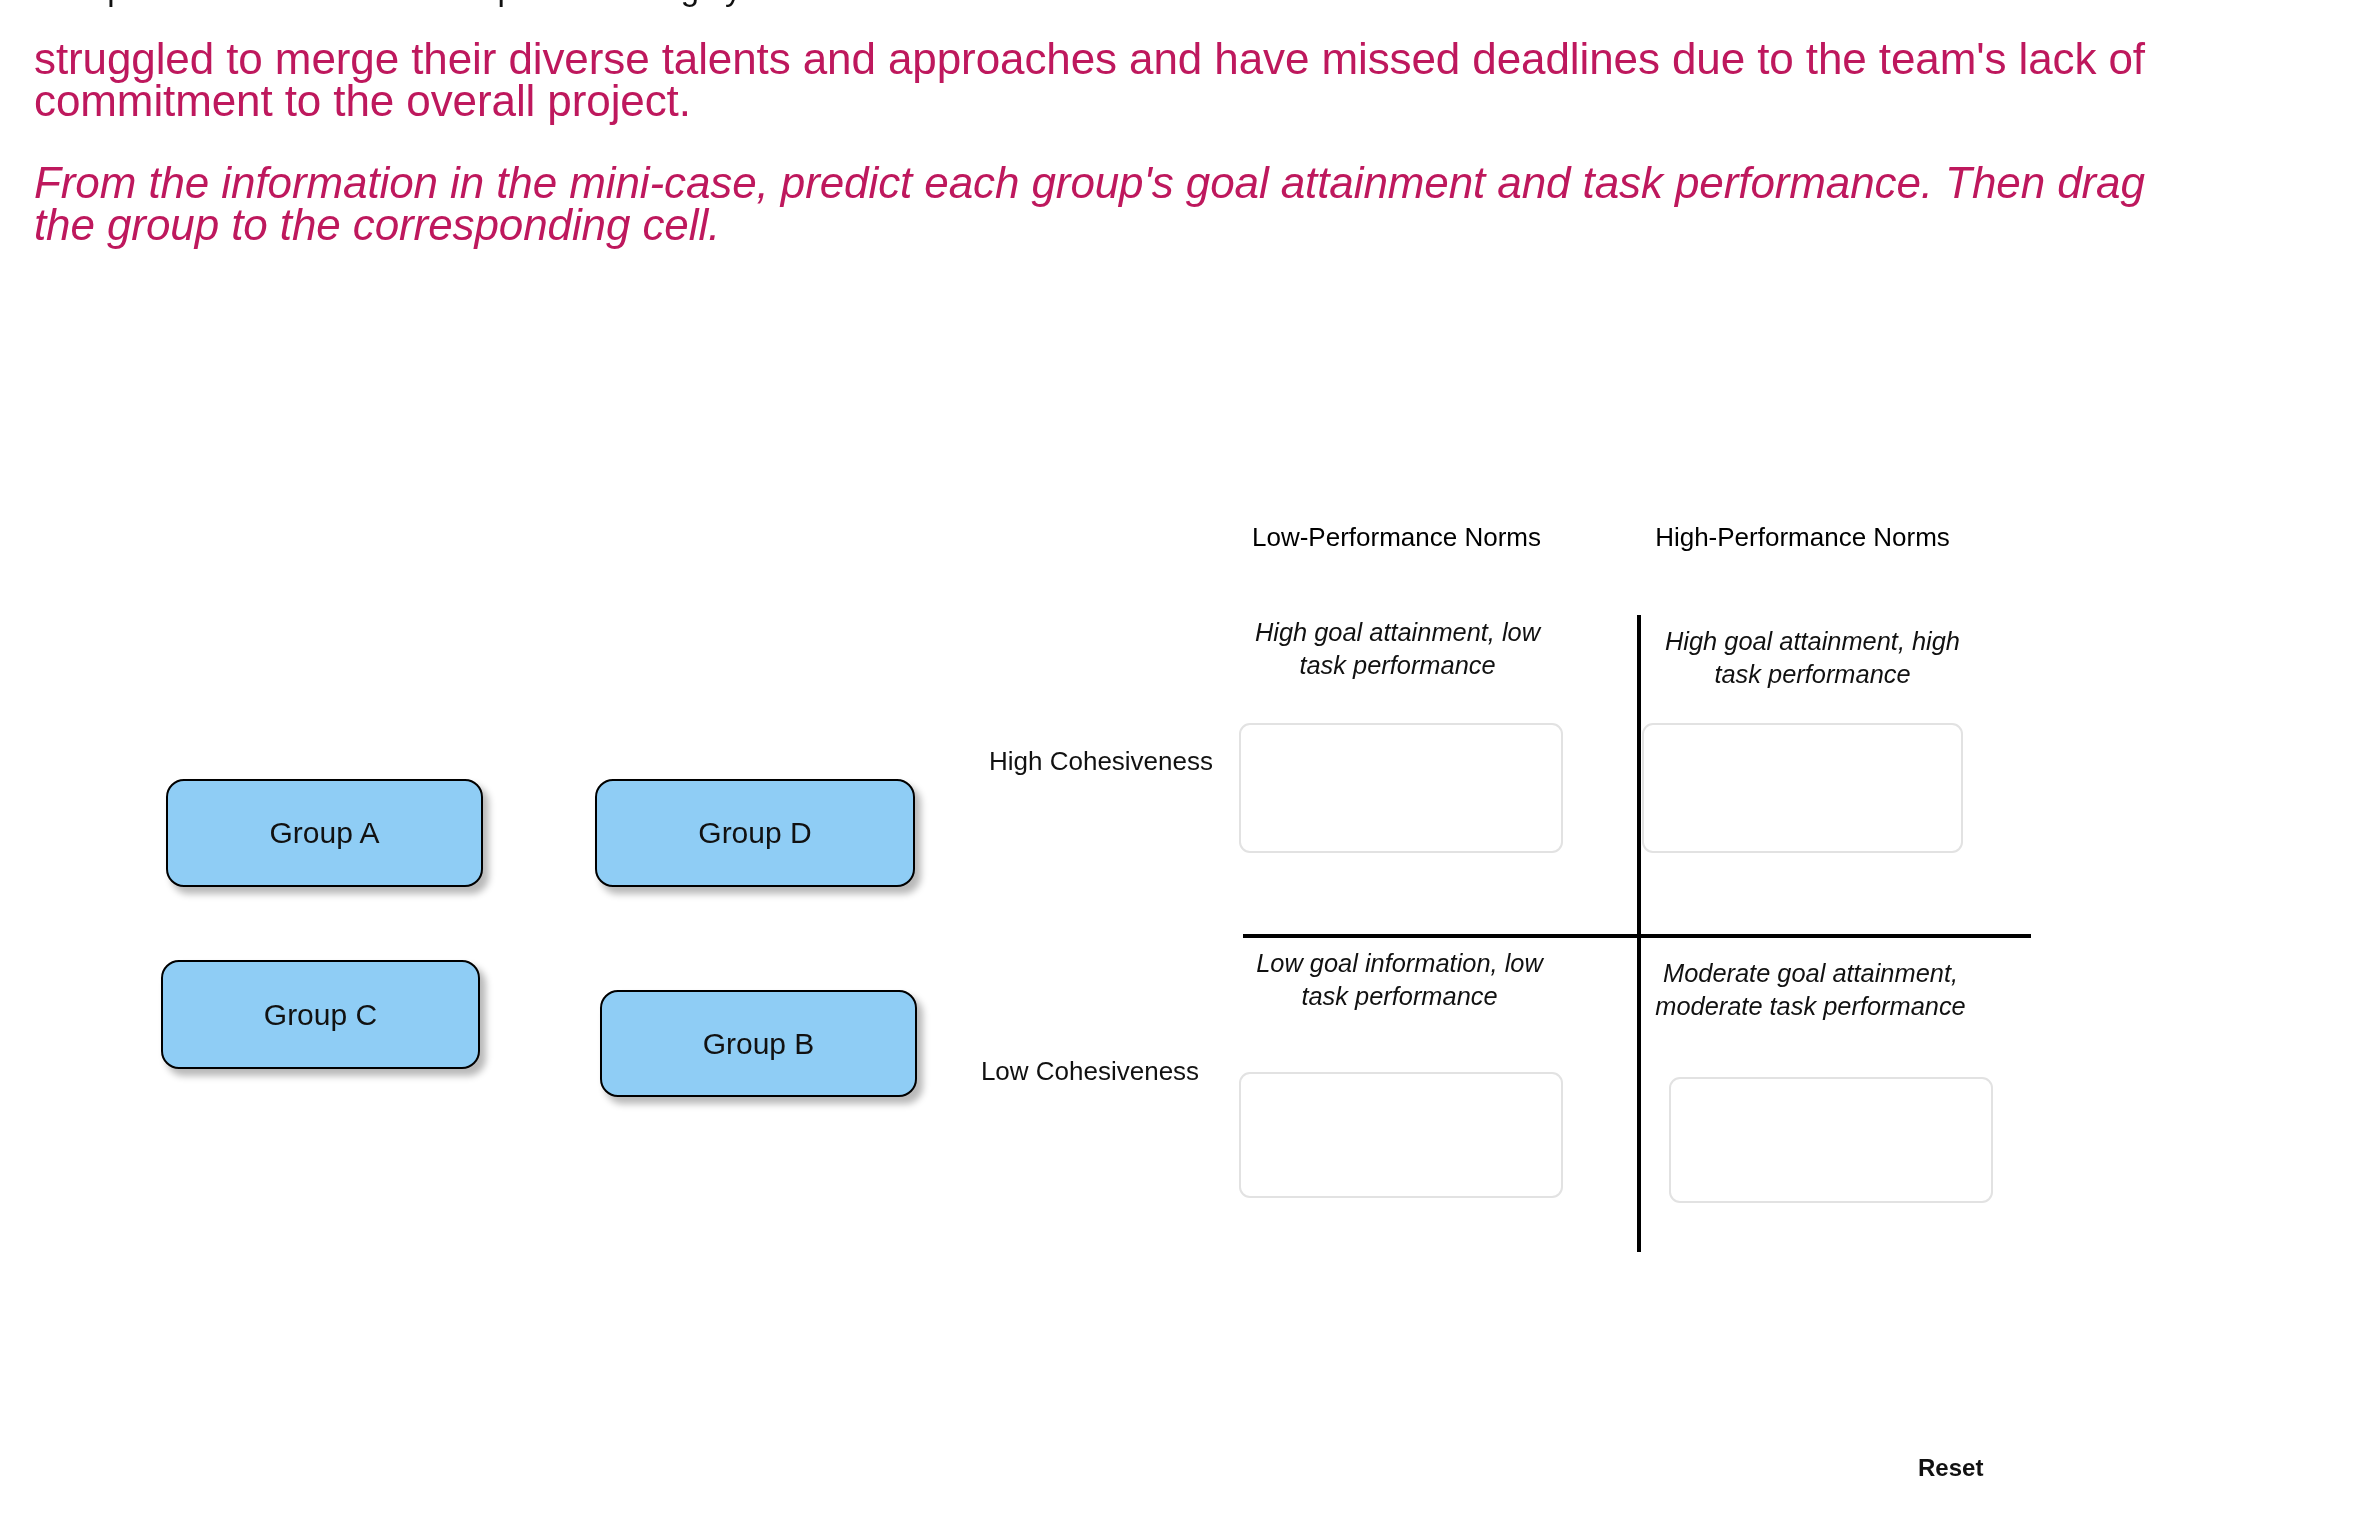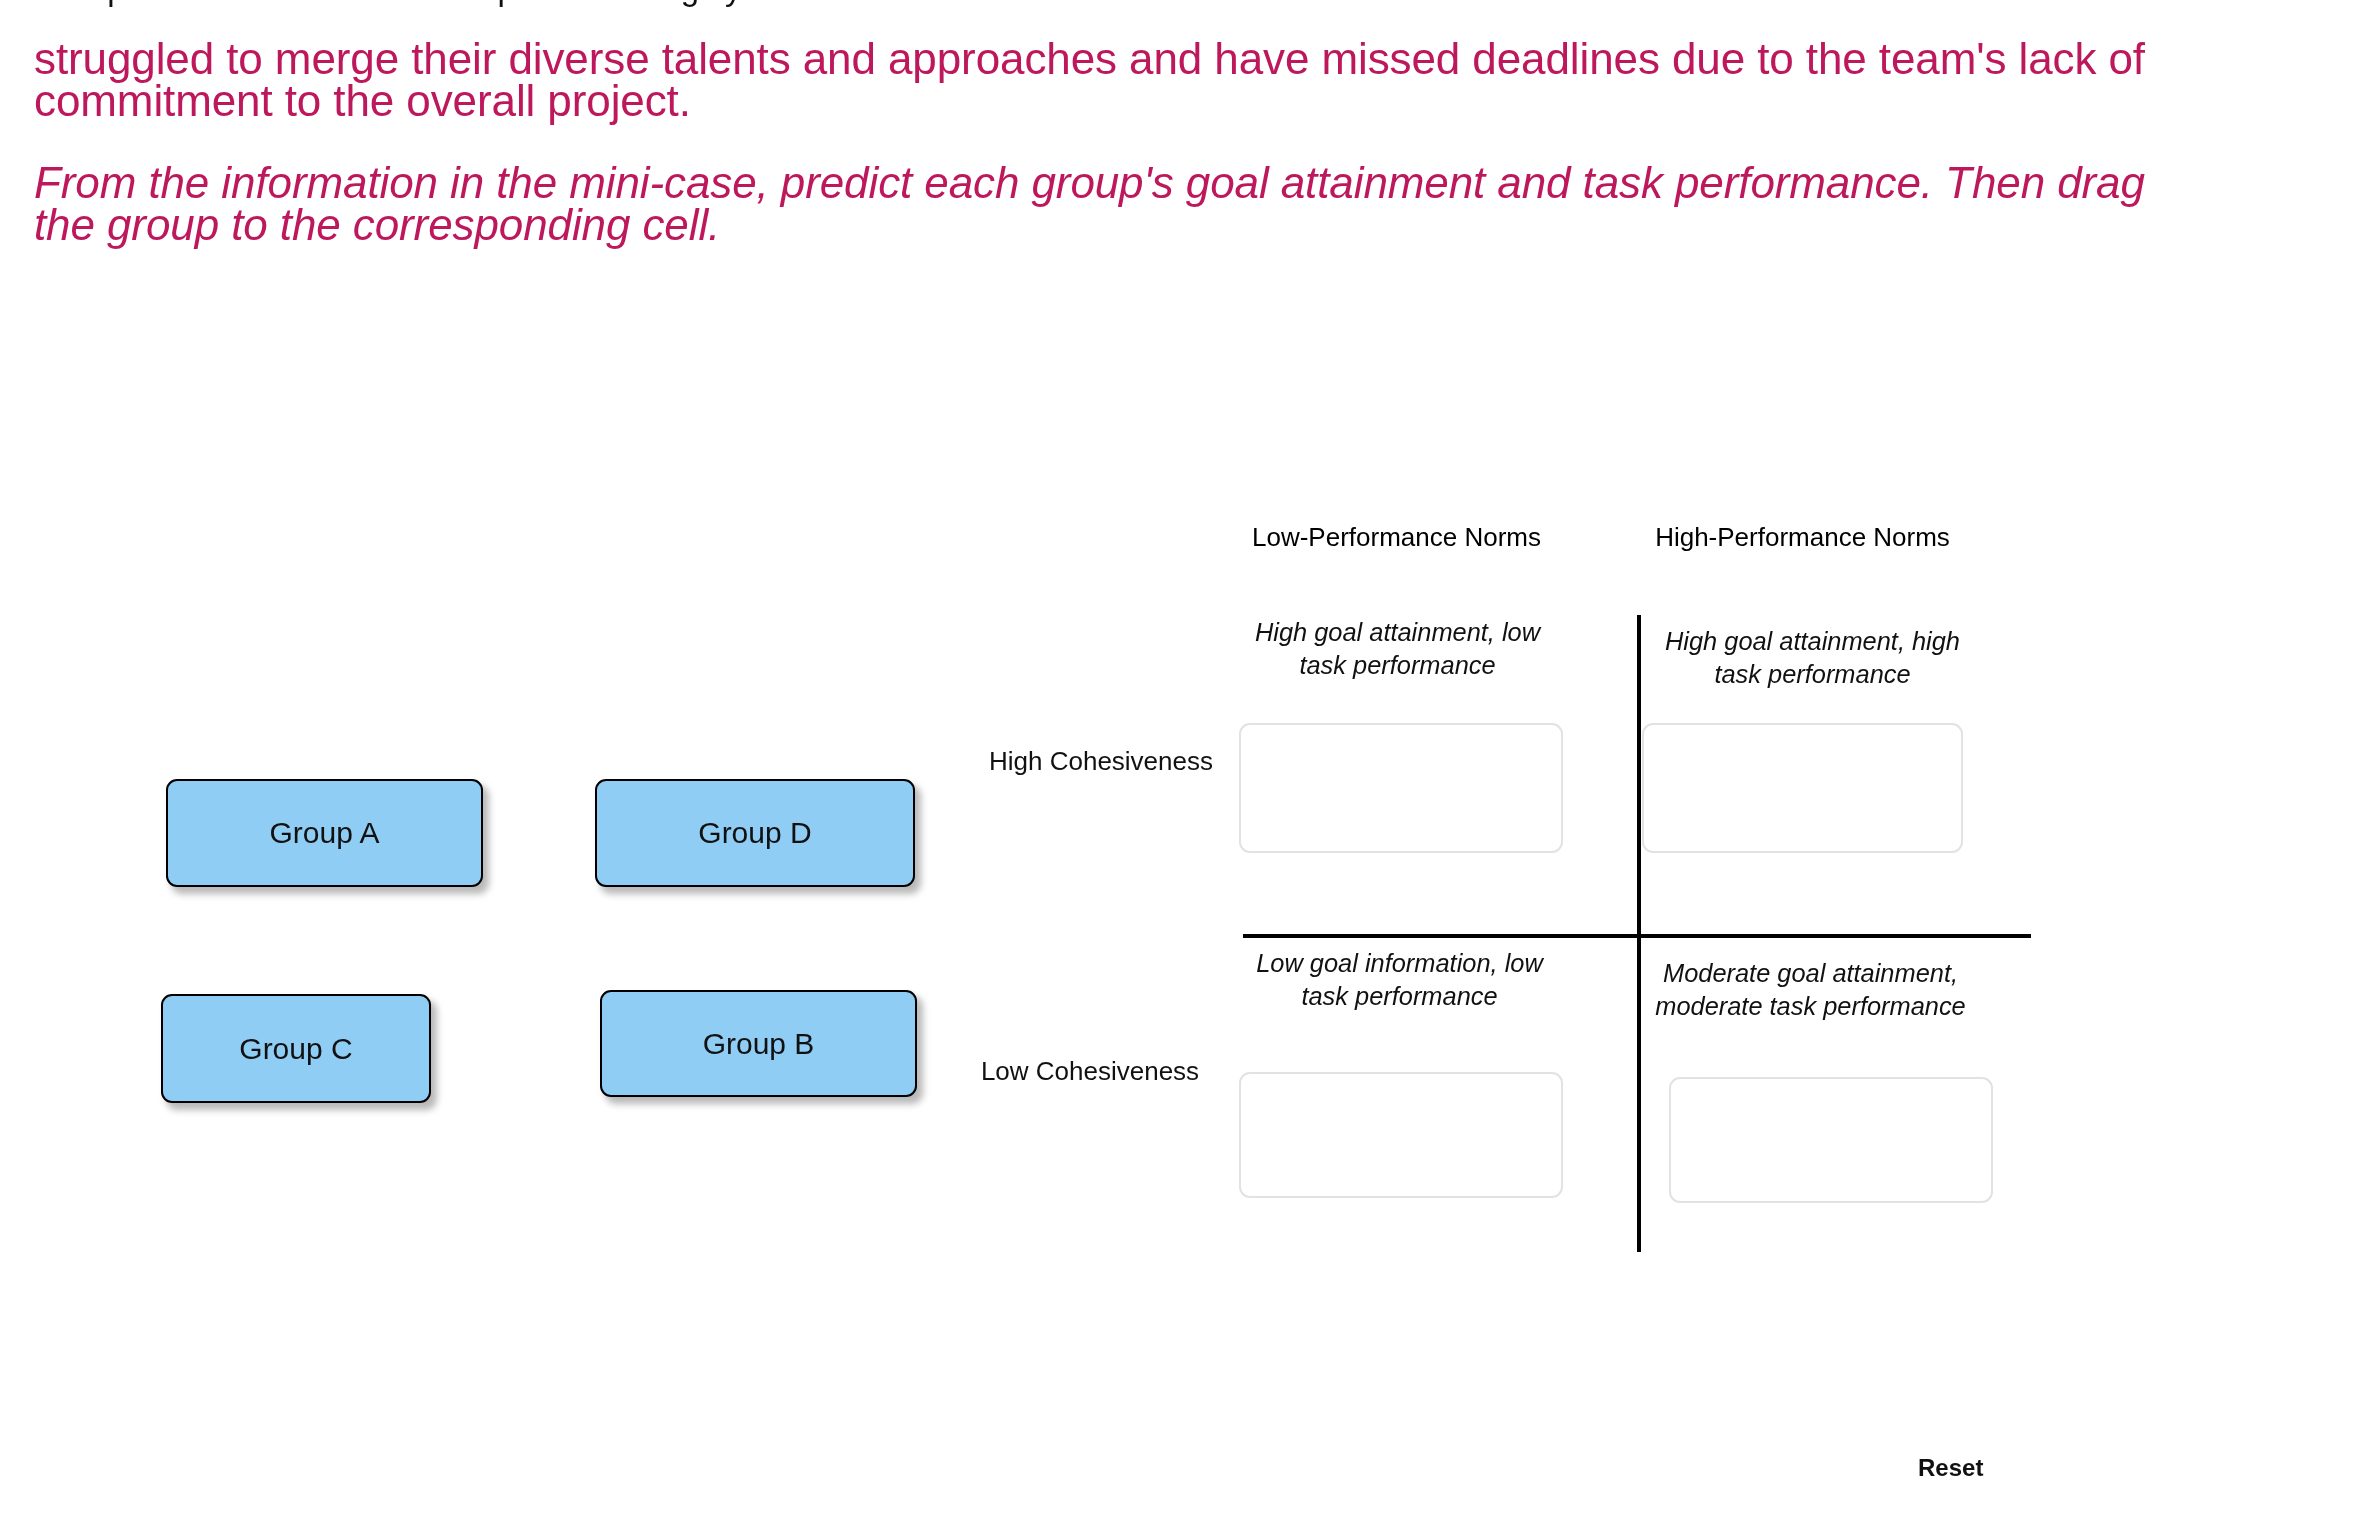--- a/index.html
+++ b/index.html
@@ -55,33 +55,33 @@
     margin-top: 40px;
     font-style: italic;
     max-width: 2181px;
   }
 
   
   .tile {
     position: absolute;
     background: #8FCDF5;
     border: 2.4px solid #000000;
-    border-radius: 11px;
+    border-radius: 18px;
     box-shadow: 5.5px 6.7px 7.9px rgba(0,0,0,0.28);
     display: flex;
     align-items: center;
     justify-content: center;
     font-size: 30px;
     color: #111111;
     cursor: move;
     user-select: none;
   }
   #tile-a { left: 166px;  top: 779px; width: 317px; height: 108px; }
   #tile-d { left: 595px;  top: 779px; width: 320px; height: 108px; }
-  #tile-c { left: 161px;  top: 994px; width: 270px; height: 109px; }
+  #tile-c { left: 161px;  top: 960px; width: 319px; height: 109px; }
   #tile-b { left: 600px;  top: 990px; width: 317px; height: 107px; }
 
   
   .matrix {
     position: absolute;
     left: 969px;
     top: 521px;
     width: 1151px;
     height: 745px;
   }

